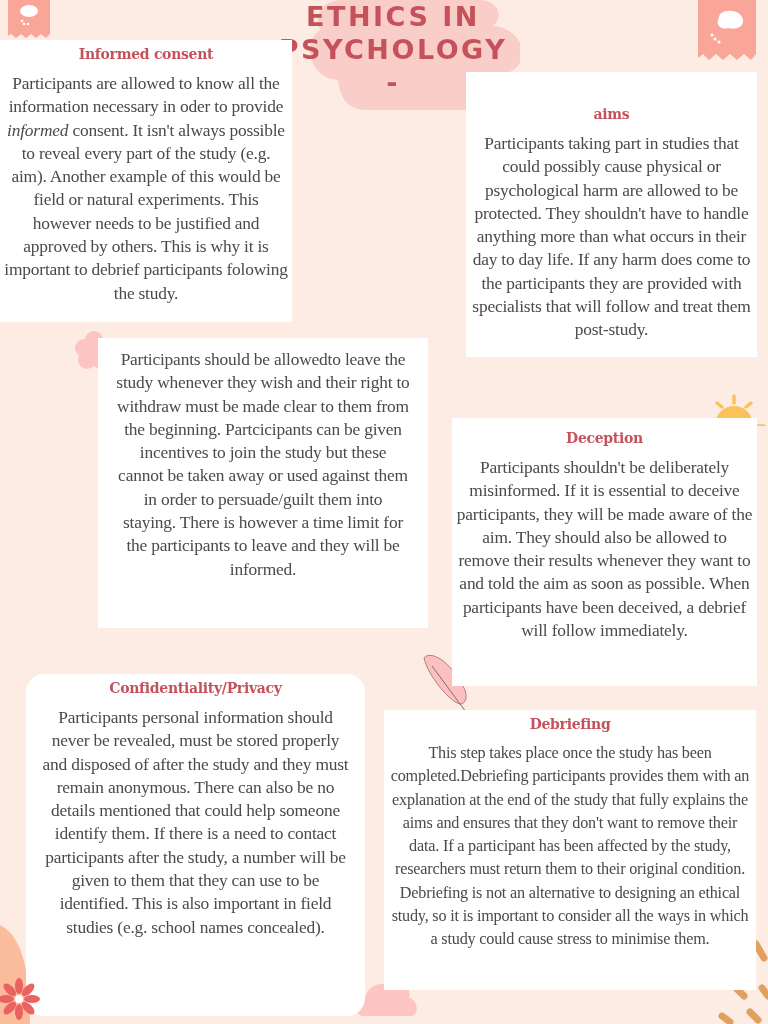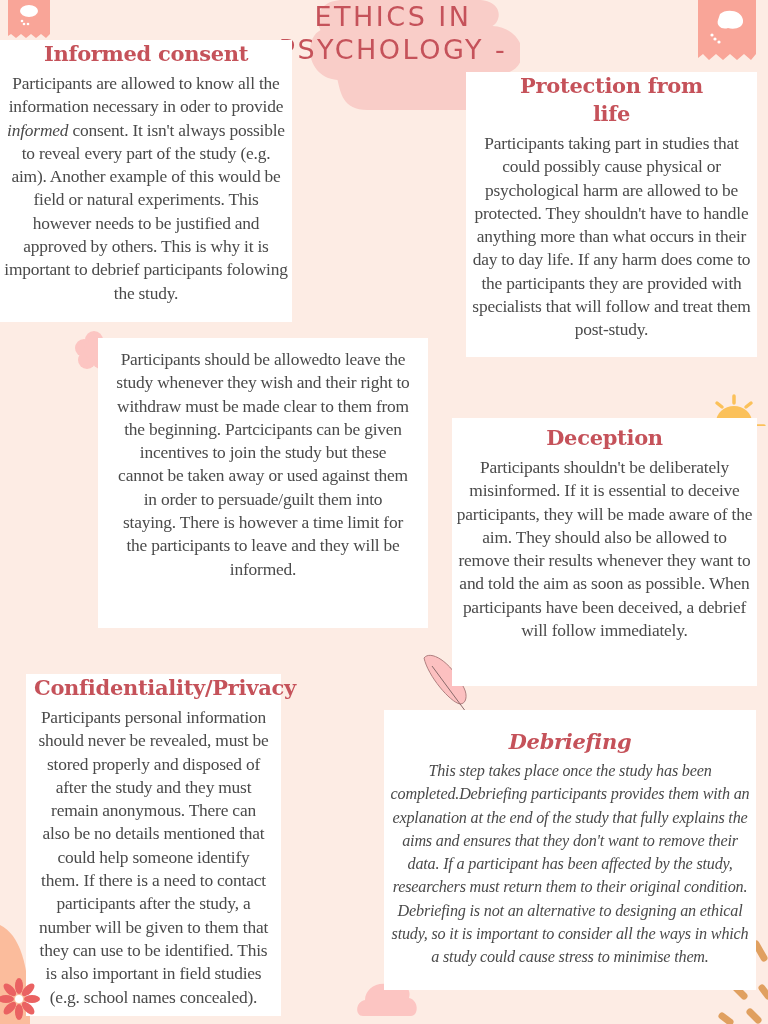--- a/index.html
+++ b/index.html
@@ -8,32 +8,32 @@
       background: #fdece4;
       font-family: "DejaVu Serif", serif;
     }
     .deco { position: absolute; }
     .card {
       position: absolute; background: #ffffff; box-sizing: border-box;
       text-align: center; color: #4a4a4a;
     }
     .card h2 {
       margin: 0; color: #c5525a; font-family: "DejaVu Serif", serif;
-      font-weight: bold; font-size: 21px; line-height: 28px; letter-spacing: -0.3px;
+      font-weight: bold; font-size: 14px; line-height: 28px; letter-spacing: -0.3px;
     }
     .card p {
       margin: 4px; font-size: 15.2px; line-height: 23.3px; letter-spacing: -0.2px;
       font-family: "Liberation Serif", serif; font-size: 17.4px;
     }
     .title-blob {
       position: absolute; left: 312px; top: 0; width: 205px; height: 110px;
     }
     .title-text {
       position: absolute; left: 278px; top: 0; width: 230px; text-align: center;
-      color: #c5525a; font-family: "DejaVu Sans", sans-serif; font-weight: normal;
+      color: #c5525a; font-family: "DejaVu Sans", sans-serif; font-weight: bold;
       font-size: 27px; line-height: 33px; letter-spacing: 2.5px;
     }
   </style>
 </head>
 <body>
 
 <svg class="deco" style="left:8px;top:0;" width="42" height="40" viewBox="0 0 42 40">
   <path d="M0 0 H42 V34 L38 38 L33 34 L28 38 L23 34 L18 38 L13 34 L8 38 L3 34 L0 36 Z" fill="#f9a598"></path>
   <ellipse cx="21" cy="11" rx="9" ry="6" fill="#ffffff"></ellipse>
   <circle cx="14" cy="21" r="1.3" fill="#ffffff"></circle>
@@ -98,50 +98,50 @@
   </g>
 </svg>
 
 <div class="card" style="left:0;top:40px;width:292px;height:282px;padding-top:0;">
   <h2>Informed consent</h2>
   <p><span>Participants are allowed to know all the information necessary in oder to provide </span><em>informed</em><span> consent. It isn't always possible to reveal every part of the study (e.g. aim). Another example of this would be field or natural experiments. This however needs to be justified and approved by others. This is why it is important to debrief participants folowing the study.</span></p>
 </div>
 
 <div class="card" style="left:466px;top:72px;width:291px;height:285px;padding-top:0;">
   <h2>
-    <span>Protection from</span><br>
-    <span>life</span>
+    <br>
+    <span>aims</span>
   </h2>
   <p style="padding:0 2px;">Participants taking part in studies that could possibly cause physical or psychological harm are allowed to be protected. They shouldn't have to handle anything more than what occurs in their day to day life. If any harm does come to the participants they are provided with specialists that will follow and treat them post-study.</p>
 </div>
 
 <div class="card" style="left:98px;top:338px;width:330px;height:290px;padding:6px 14px 0;">
   <p>Participants should be allowedto leave the study whenever they wish and their right to withdraw must be made clear to them from the beginning. Partcicipants can be given incentives to join the study but these cannot be taken away or used against them in order to persuade/guilt them into staying. There is however a time limit for the participants to leave and they will be informed.</p>
 </div>
 
 <div class="card" style="left:452px;top:418px;width:305px;height:268px;padding:6px 0 0;">
   <h2>Deception</h2>
   <p>Participants shouldn't be deliberately misinformed. If it is essential to deceive participants, they will be made aware of the aim. They should also be allowed to remove their results whenever they want to and told the aim as soon as possible. When participants have been deceived, a debrief will follow immediately.</p>
 </div>
 
-<div class="card" style="left:26px;top:674px;width:255px;height:342px;padding:0 8px;">
+<div class="card" style="left:26px;top:674px;width:339px;height:342px;padding:0 8px;border-radius:18px;">
   <h2>Confidentiality/Privacy</h2>
   <p>Participants personal information should never be revealed, must be stored properly and disposed of after the study and they must remain anonymous. There can also be no details mentioned that could help someone identify them. If there is a need to contact participants after the study, a number will be given to them that they can use to be identified. This is also important in field studies (e.g. school names concealed).</p>
 </div>
 
 <svg class="deco" style="left:0;top:975px;" width="40" height="46" viewBox="0 0 40 46">
   <g fill="#ea6262" transform="translate(19,24)">
     <ellipse cx="0" cy="-13" rx="4" ry="8"></ellipse>
     <ellipse cx="0" cy="-13" rx="4" ry="8" transform="rotate(45)"></ellipse>
     <ellipse cx="0" cy="-13" rx="4" ry="8" transform="rotate(90)"></ellipse>
     <ellipse cx="0" cy="-13" rx="4" ry="8" transform="rotate(135)"></ellipse>
     <ellipse cx="0" cy="-13" rx="4" ry="8" transform="rotate(180)"></ellipse>
     <ellipse cx="0" cy="-13" rx="4" ry="8" transform="rotate(225)"></ellipse>
     <ellipse cx="0" cy="-13" rx="4" ry="8" transform="rotate(270)"></ellipse>
     <ellipse cx="0" cy="-13" rx="4" ry="8" transform="rotate(315)"></ellipse>
     <circle cx="0" cy="0" r="4" fill="#ffffff"></circle>
   </g>
 </svg>
 
-<div class="card" style="left:384px;top:710px;width:372px;height:280px;padding:18px 2px;font-style:italic;">
+<div class="card" style="left:384px;top:710px;width:372px;height:280px;padding:0 2px;">
   <h2>Debriefing</h2>
   <p style="font-size:16.2px;">This step takes place once the study has been completed.Debriefing participants provides them with an explanation at the end of the study that fully explains the aims and ensures that they don't want to remove their data. If a participant has been affected by the study, researchers must return them to their original condition. Debriefing is not an alternative to designing an ethical study, so it is important to consider all the ways in which a study could cause stress to minimise them.</p>
 </div>
 
 </body></html>

